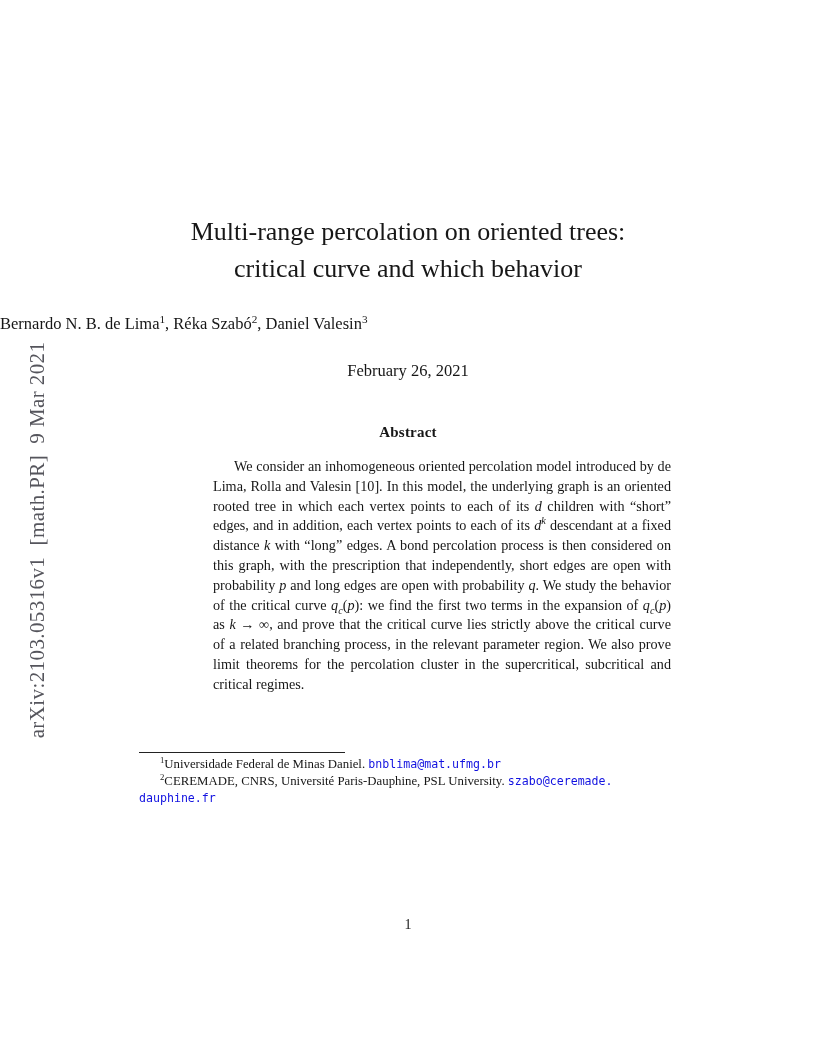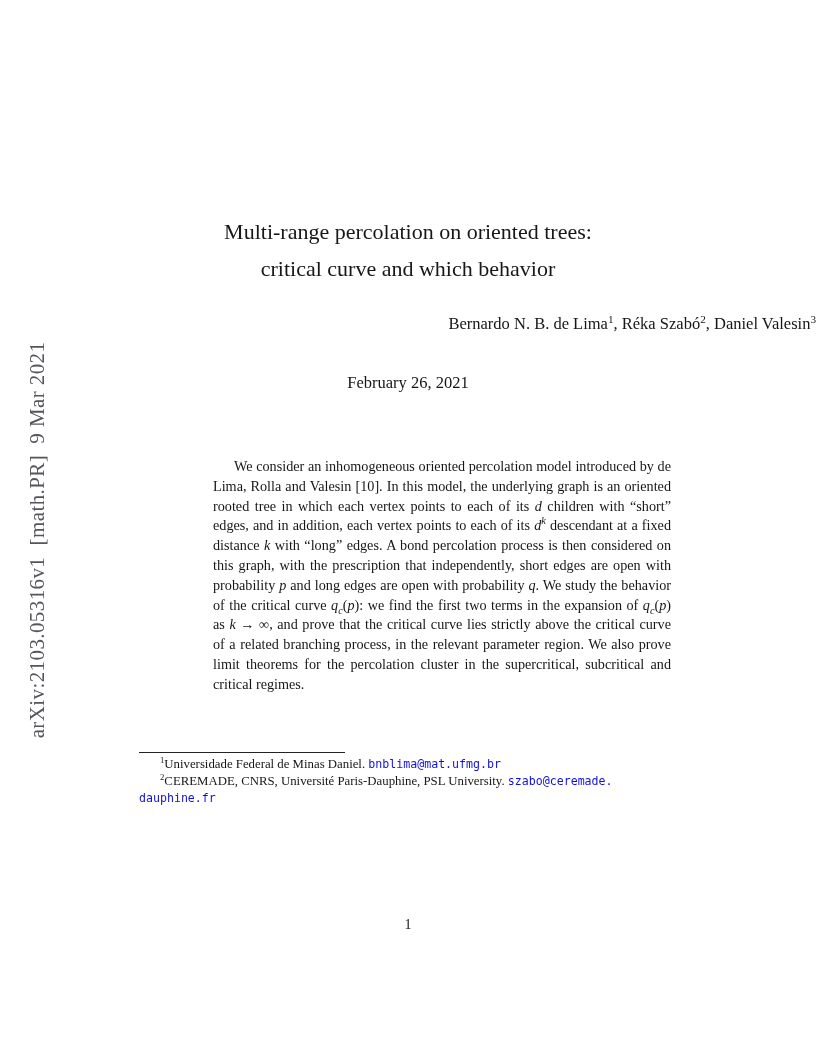--- a/index.html
+++ b/index.html
@@ -22,44 +22,43 @@
     letter-spacing: 0.4px;
     color: #55555c;
     width: max-content;
   }
   .title-block {
     position: absolute;
     top: 213px;
     left: 0;
     width: 816px;
     text-align: center;
-    font-size: 22px;
+    font-size: 26px;
     line-height: 37px;
     color: #171717;
   }
   .authors-line {
     position: absolute;
     top: 314px;
     left: 0;
     width: 816px;
-    text-align: right;
+    text-align: left;
     font-size: 16.5px;
   }
   .authors-line sup, .fn-line sup {
     font-size: 68%;
     line-height: 0;
   }
   .date-line {
     position: absolute;
     top: 361px;
     left: 0;
     width: 816px;
     text-align: center;
     font-size: 16.5px;
-    margin-top: 12px;
   }
   .abstract-heading {
     position: absolute;
     top: 424px;
     left: 0;
     width: 816px;
     text-align: center;
     font-size: 15px;
     font-weight: bold;
     letter-spacing: 0.2px;
@@ -121,20 +120,21 @@
 
   <div class="title-block">
     <div>Multi-range percolation on oriented trees:</div>
     <div>critical curve and which behavior</div>
   </div>
 
   <div class="authors-line"><span>Bernardo N. B. de Lima</span><sup>1</sup><span>, </span><span>Réka Szabó</span><sup>2</sup><span>, </span><span>Daniel Valesin</span><sup>3</sup></div>
 
   <div class="date-line">February 26, 2021</div>
 
+  <div class="abstract-heading">Abstract</div>
 
   <div class="abstract-body"><span class="run-t">We consider an inhomogeneous oriented percolation model introduced by de Lima, Rolla and Valesin [10]. In this model, the underlying graph is an oriented rooted tree in which each vertex points to each of its </span><span class="run-i">d</span><span class="run-t"> children with “short” edges, and in addition, each vertex points to each of its </span><span class="run-i">d</span><span class="run-isup">k</span><span class="run-t"> descendant at a fixed distance </span><span class="run-i">k</span><span class="run-t"> with “long” edges. A bond percolation process is then considered on this graph, with the prescription that independently, short edges are open with probability </span><span class="run-i">p</span><span class="run-t"> and long edges are open with probability </span><span class="run-i">q</span><span class="run-t">. We study the behavior of the critical curve </span><span class="run-i">q</span><span class="run-isub">c</span><span class="run-t">(</span><span class="run-i">p</span><span class="run-t">): we find the first two terms in the expansion of </span><span class="run-i">q</span><span class="run-isub">c</span><span class="run-t">(</span><span class="run-i">p</span><span class="run-t">) as </span><span class="run-i">k</span><span class="run-t"> → ∞, and prove that the critical curve lies strictly above the critical curve of a related branching process, in the relevant parameter region. We also prove limit theorems for the percolation cluster in the supercritical, subcritical and critical regimes.</span></div>
 
   <div class="footnote-rule"></div>
 
   <div class="footnotes">
     <div class="fn-line indent"><sup>1</sup><span>Universidade Federal de Minas Daniel. </span><a class="fn-link">bnblima@mat.ufmg.br</a></div>
     <div class="fn-line indent"><sup>2</sup><span>CEREMADE, CNRS, Université Paris-Dauphine, PSL University. </span><a class="fn-link">szabo@ceremade.</a></div>
     <div class="fn-line"><a class="fn-link">dauphine.fr</a></div>
   </div>

